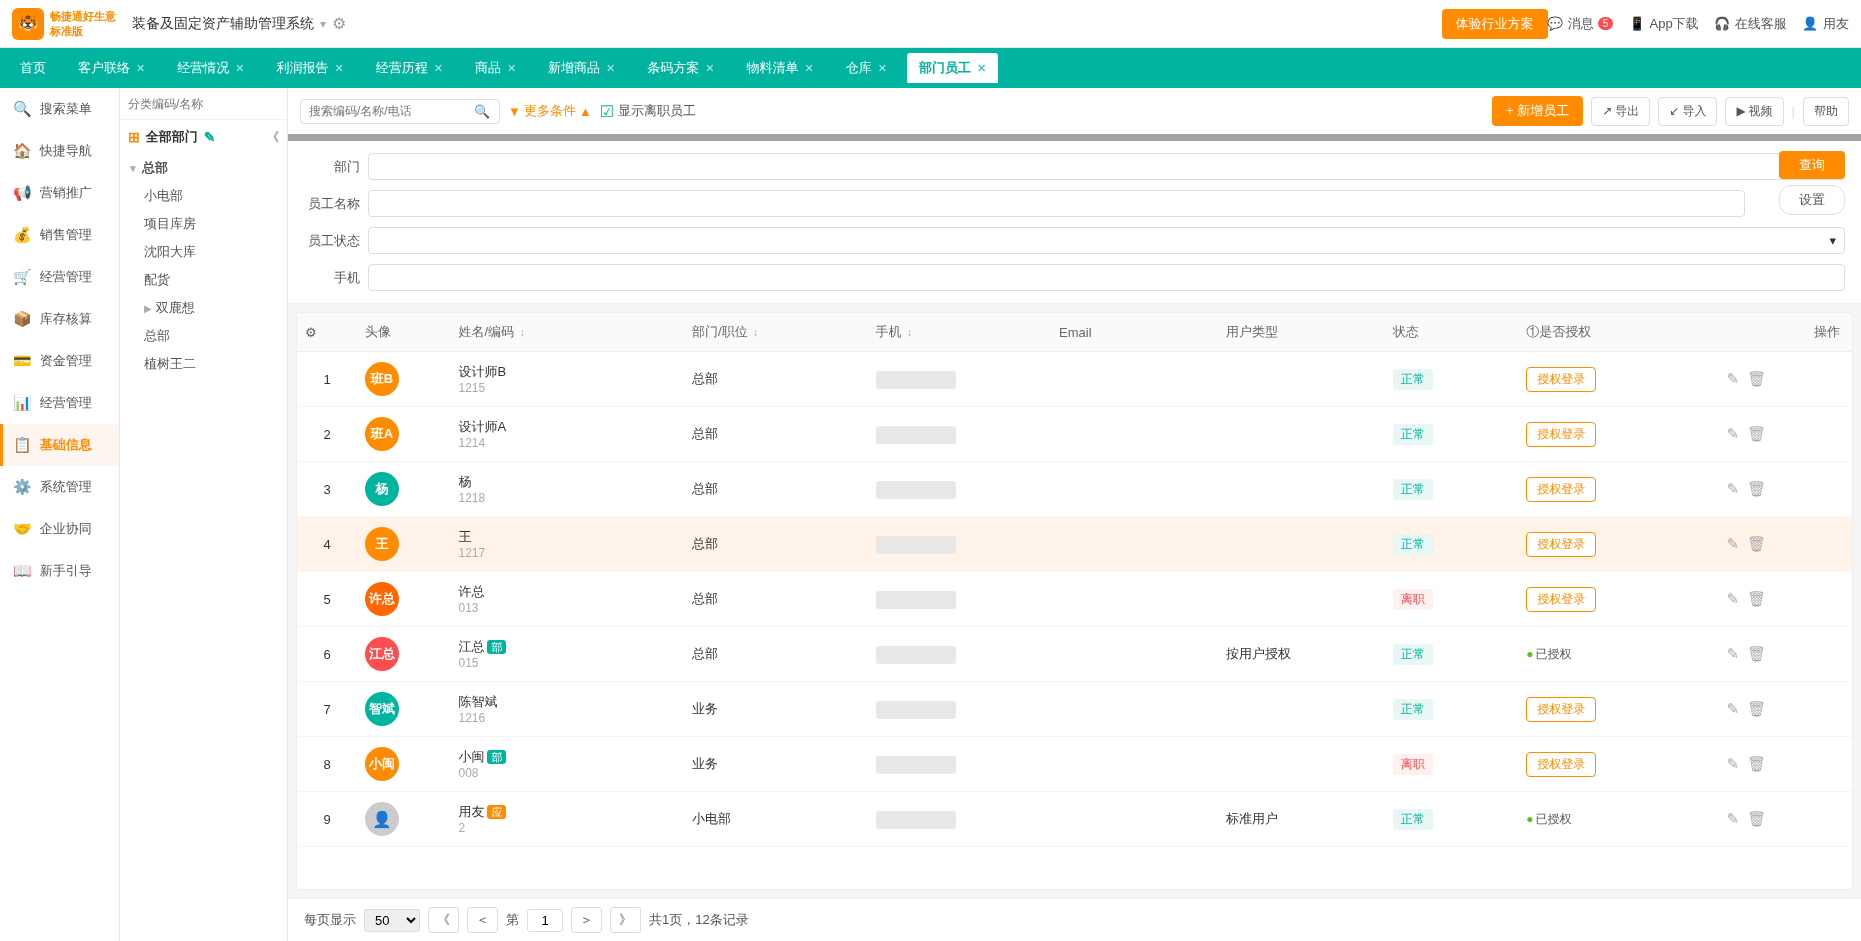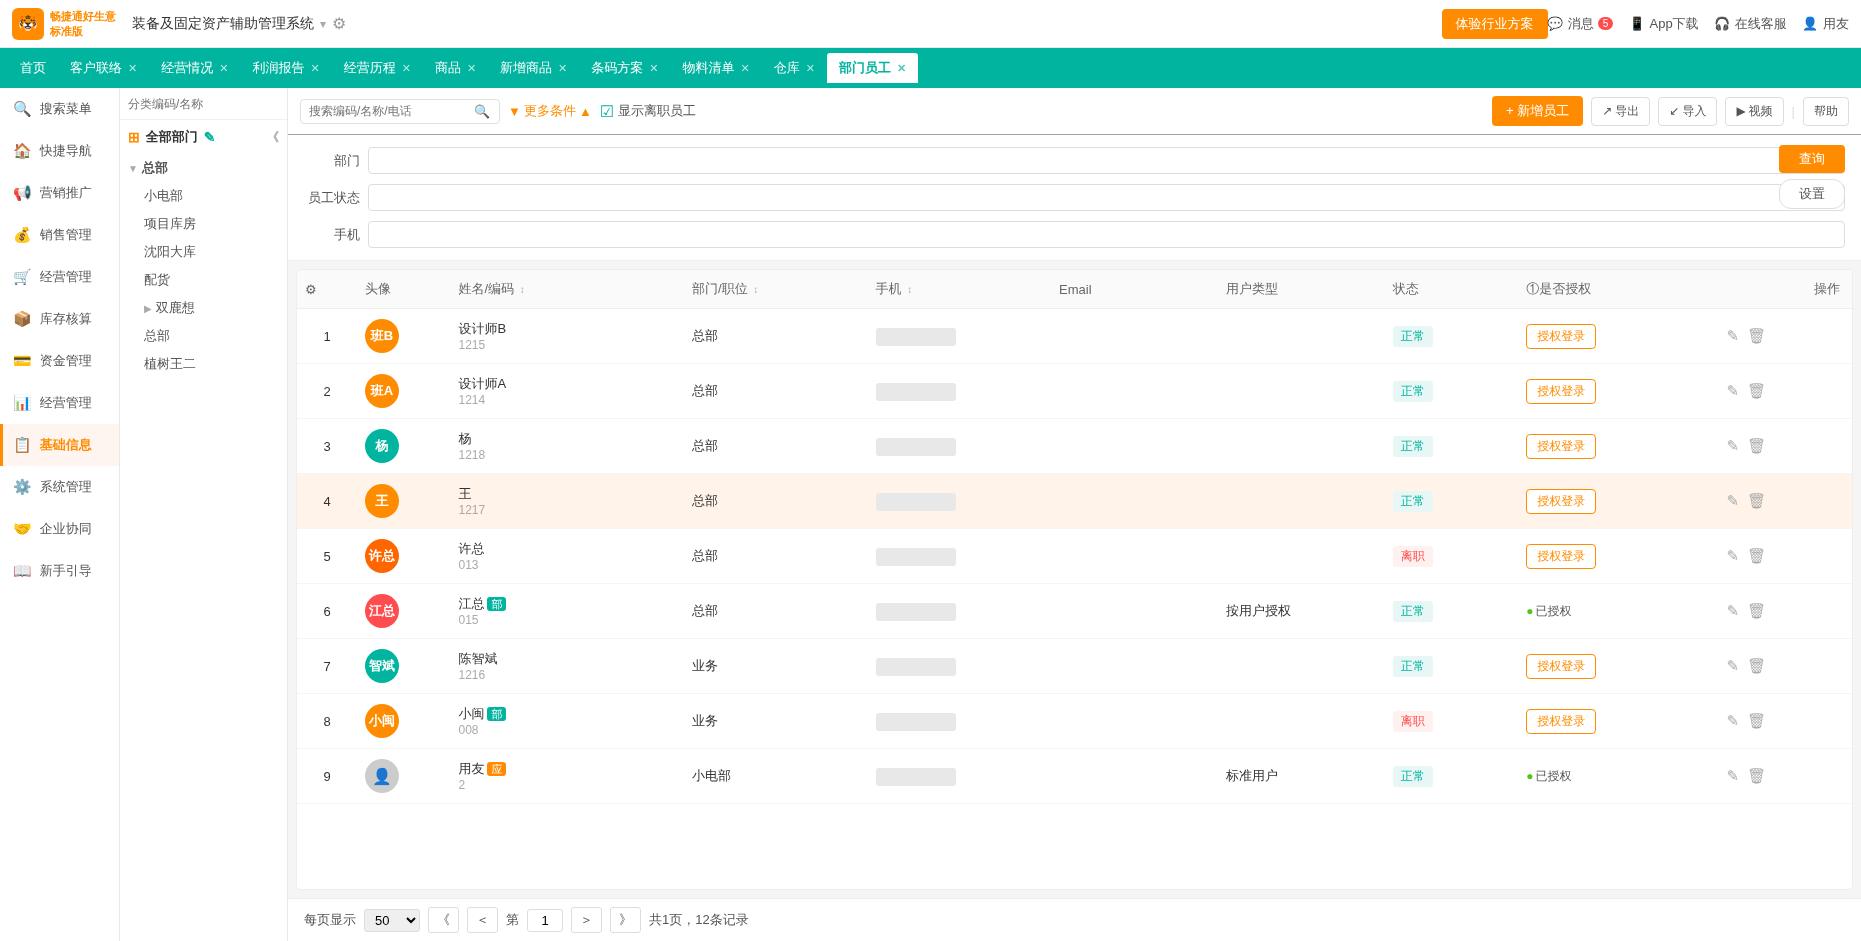--- a/index.html
+++ b/index.html
@@ -54,21 +54,21 @@
     }
     .top-right-item { display: flex; align-items: center; gap: 4px; cursor: pointer; }
     .badge { background: #ff4d4f; color: #fff; border-radius: 10px; font-size: 10px; padding: 1px 5px; }
 
     
     .nav-tabs {
       background: #00b4a0;
       display: flex; align-items: center;
       height: 40px;
       padding: 0 8px;
-      gap: 0;
+      gap: 8px;
     }
     .nav-tab {
       color: #fff;
       padding: 6px 12px;
       cursor: pointer;
       border-radius: 3px 3px 0 0;
       font-size: 13px;
       white-space: nowrap;
       display: flex; align-items: center; gap: 4px;
     }
@@ -141,21 +141,21 @@
       display: flex; flex-direction: column;
       overflow: hidden;
       background: #f5f5f5;
     }
 
     
     .filter-bar {
       background: #fff;
       padding: 8px 12px;
       display: flex; align-items: center; gap: 8px;
-      border-bottom: 1px solid #a3a3a3;
+      border-bottom: 7px solid #a3a3a3;
     }
     .filter-search {
       display: flex; align-items: center;
       border: 1px solid #e0e0e0;
       border-radius: 4px;
       padding: 4px 8px;
       gap: 6px;
       width: 200px;
     }
     .filter-search input { border: none; outline: none; font-size: 12px; flex: 1; }
@@ -509,20 +509,24 @@
       </div>
     </div>
 
     <div class="expanded-filter">
       <div class="filter-row">
         <span class="filter-label">部门</span>
         <div class="filter-select">
           <span></span>
           <span>▾</span>
         </div>
+      </div>
+      <div class="filter-row" style="padding-right:100px;">
+        <span class="filter-label">员工名称</span>
+        <input class="filter-input" type="text" style="">
       </div>
       <div class="filter-row">
         <span class="filter-label">员工状态</span>
         <div class="filter-select">
           <span></span>
           <span>▾</span>
         </div>
       </div>
       <div class="filter-row">
         <span class="filter-label">手机</span>

